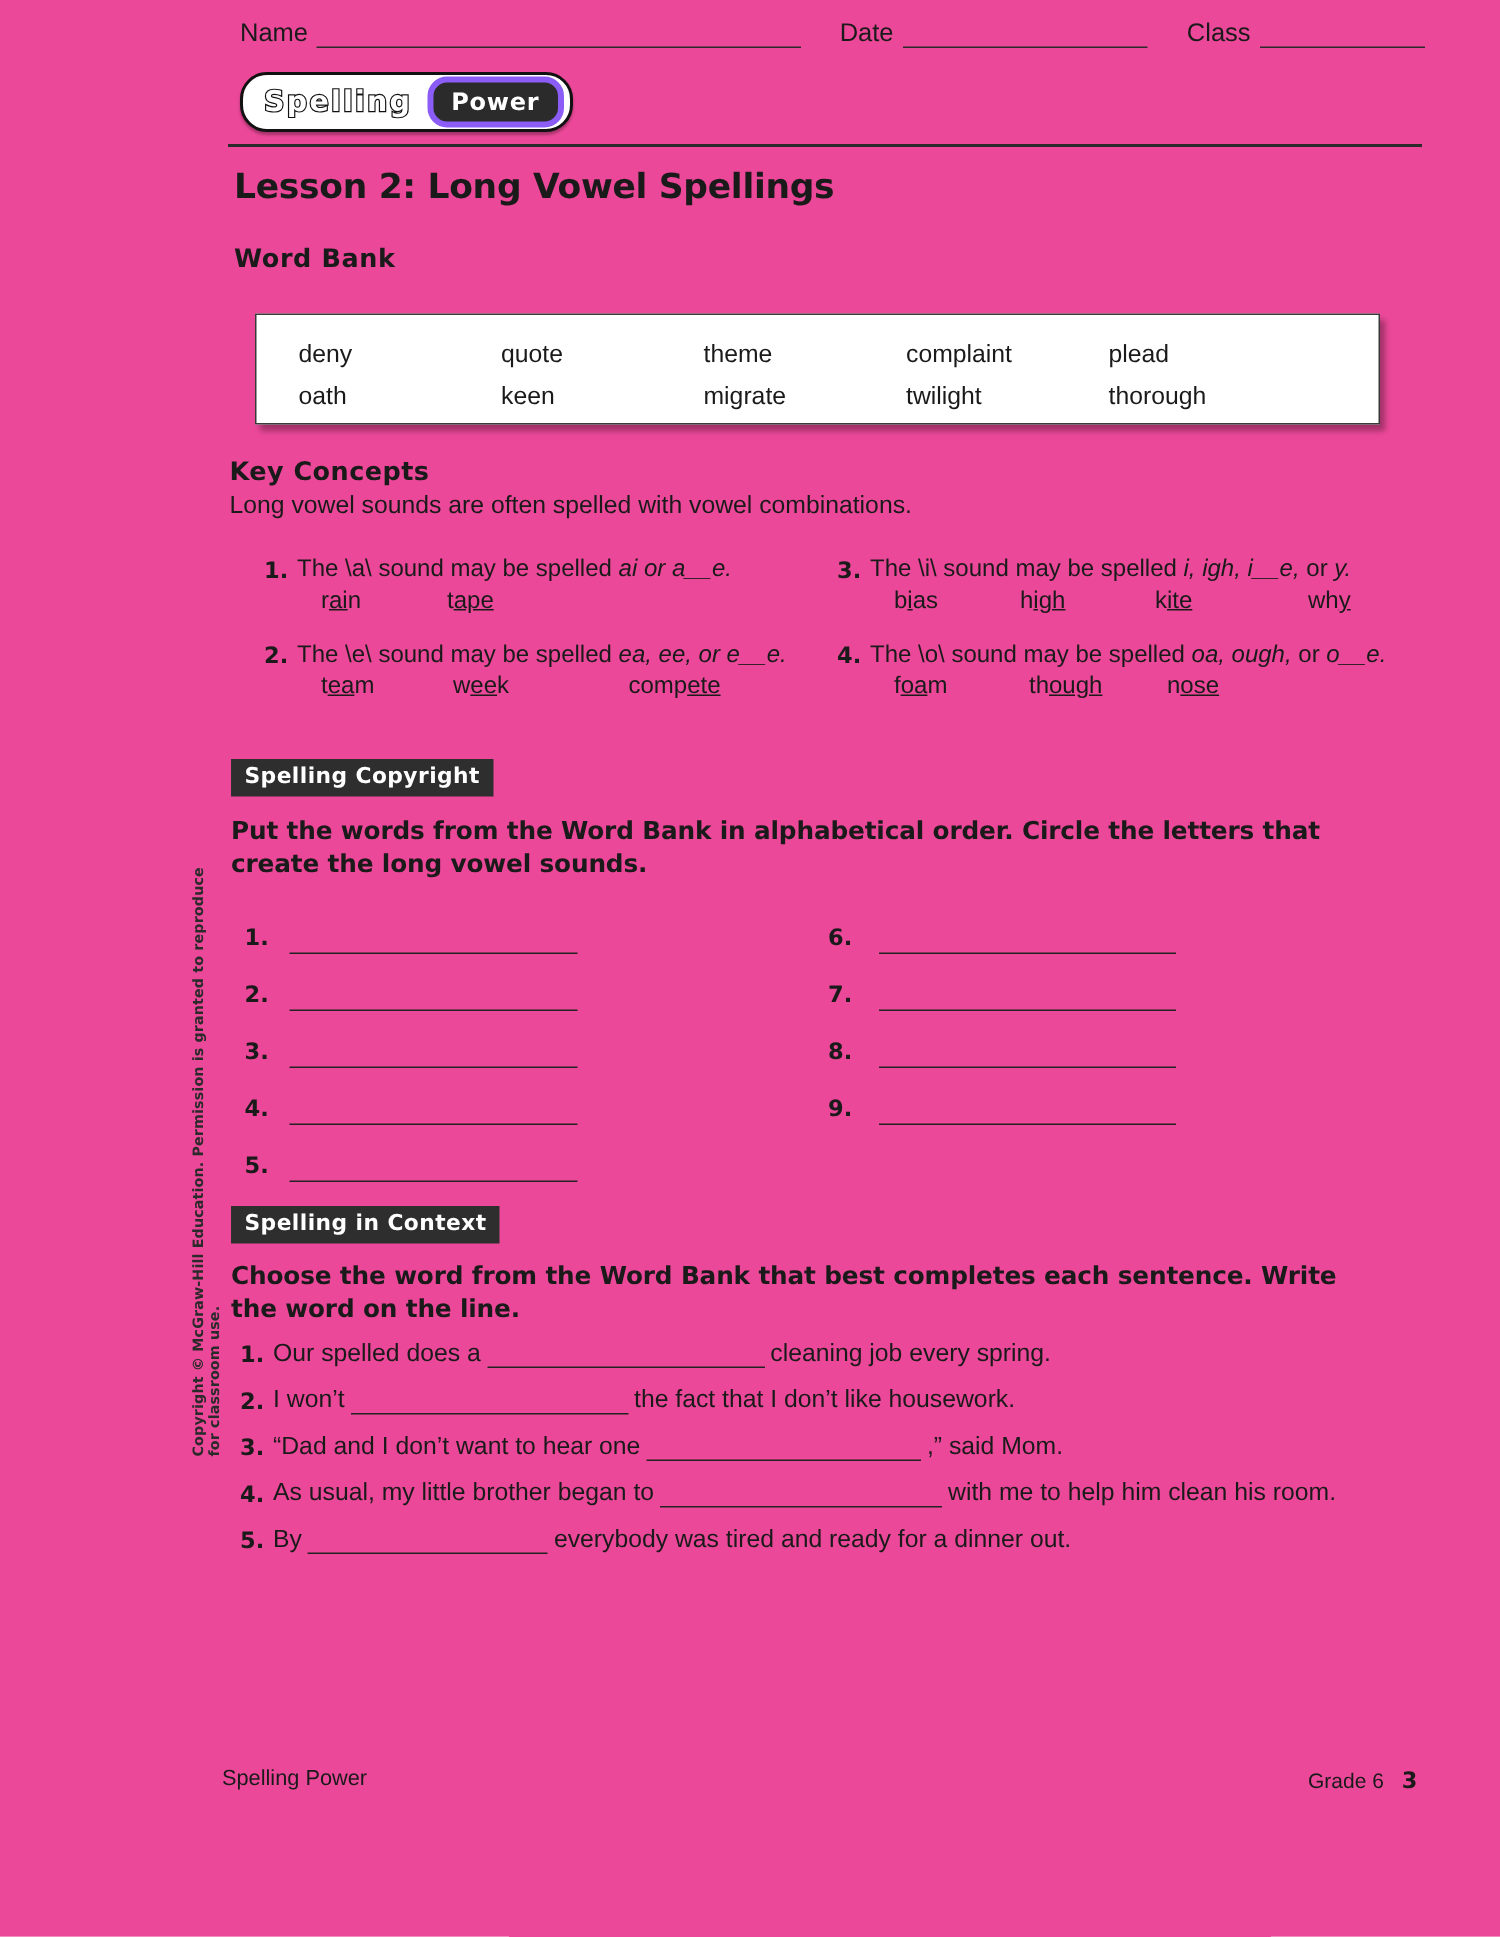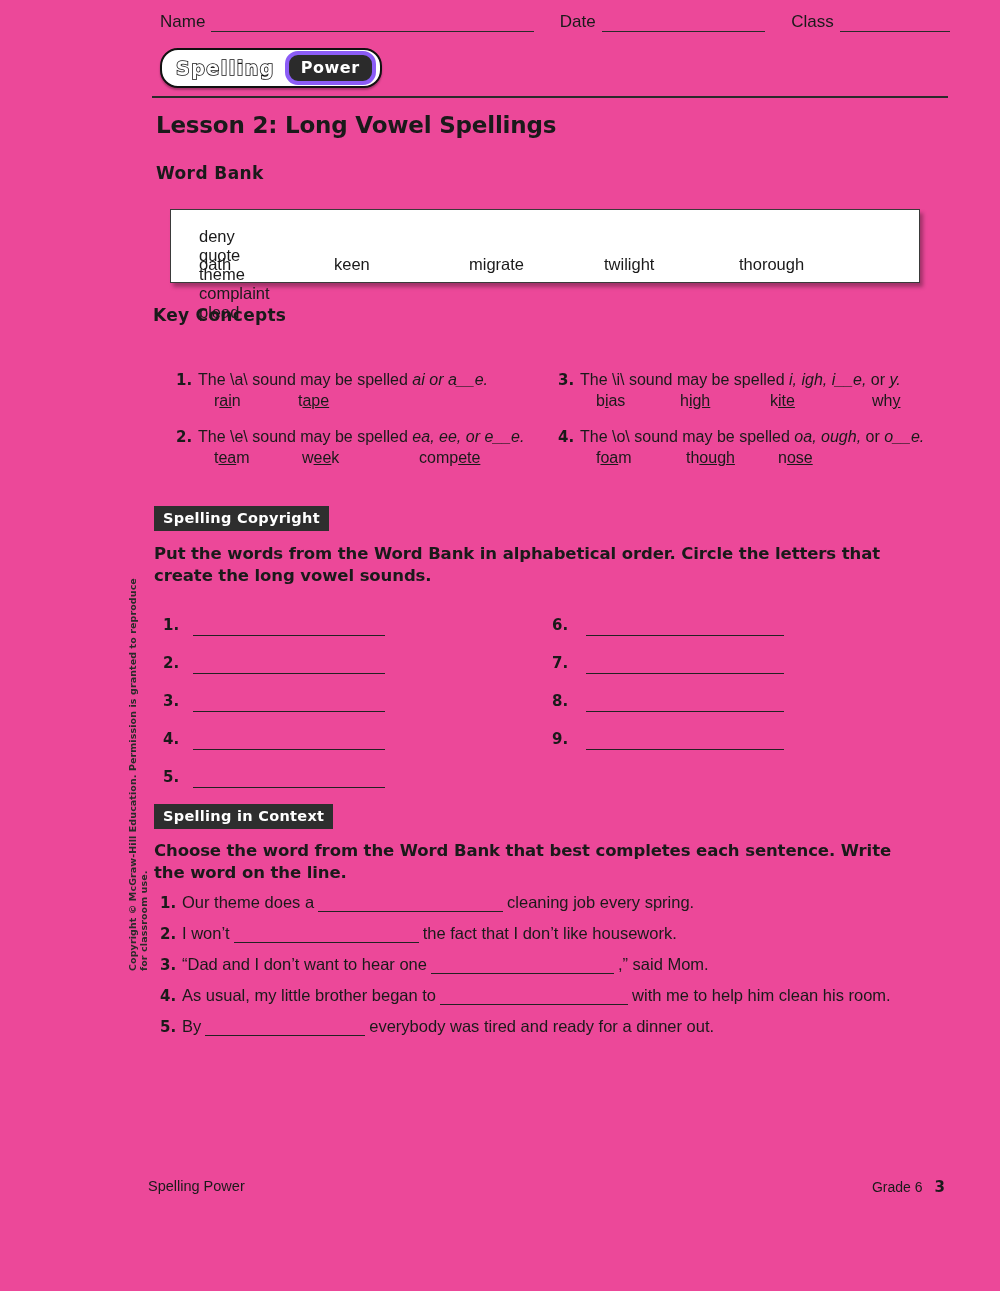--- a/index.html
+++ b/index.html
@@ -119,21 +119,21 @@
     background: #fff;
     box-shadow: 3px 4px 4px rgba(0,0,0,0.32);
   }
   .wb-row {
     position: absolute;
     left: 28px;
     width: 700px;
     display: flex;
     font-size: 16.5px;
   }
-  .wb-row-1 { top: 17px; flex-direction: column; }
+  .wb-row-1 { top: 17px; }
   .wb-row-2 { top: 45px; }
   .wb-col { width: 135px; }
 
   
   .kc-title {
     position: absolute;
     left: 153px;
     top: 305px;
     font-family: "DejaVu Sans", sans-serif;
     font-weight: bold;
@@ -343,20 +343,21 @@
     <div class="wb-row wb-row-2">
       <span class="wb-col">oath</span>
       <span class="wb-col">keen</span>
       <span class="wb-col">migrate</span>
       <span class="wb-col">twilight</span>
       <span class="wb-col">thorough</span>
     </div>
   </div>
 
   <div class="kc-title">Key Concepts</div>
+  <div class="kc-sub">Long vowel sounds are often spelled with vowel combinations.</div>
 
   <div class="concept c1">
     <span class="num">1.</span>
     <div class="text">
       <span>The \a\ sound may be spelled </span><em>ai or a__e.</em>
     </div>
     <div class="examples">
         <span class="ex">r<u>ai</u>n</span>
         <span class="ex">t<u>ape</u></span>
       </div>
@@ -442,21 +443,21 @@
         <span class="blank"></span>
       </div>
     </div>
 
   <div class="banner banner-context">Spelling in Context</div>
   <div class="instruction instr-context">Choose the word from the Word Bank that best completes each sentence. Write the word on the line.</div>
 
   <div class="sentences">
       <div class="sentence">
         <span class="n">1.</span>
-        <span>Our theme does a</span>
+        <span>Our spelled does a</span>
         <span class="blank b-1"></span>
         <span>cleaning job every spring.</span>
       </div>
       <div class="sentence">
         <span class="n">2.</span>
         <span>I won’t</span>
         <span class="blank b-2"></span>
         <span>the fact that I don’t like housework.</span>
       </div>
       <div class="sentence">

